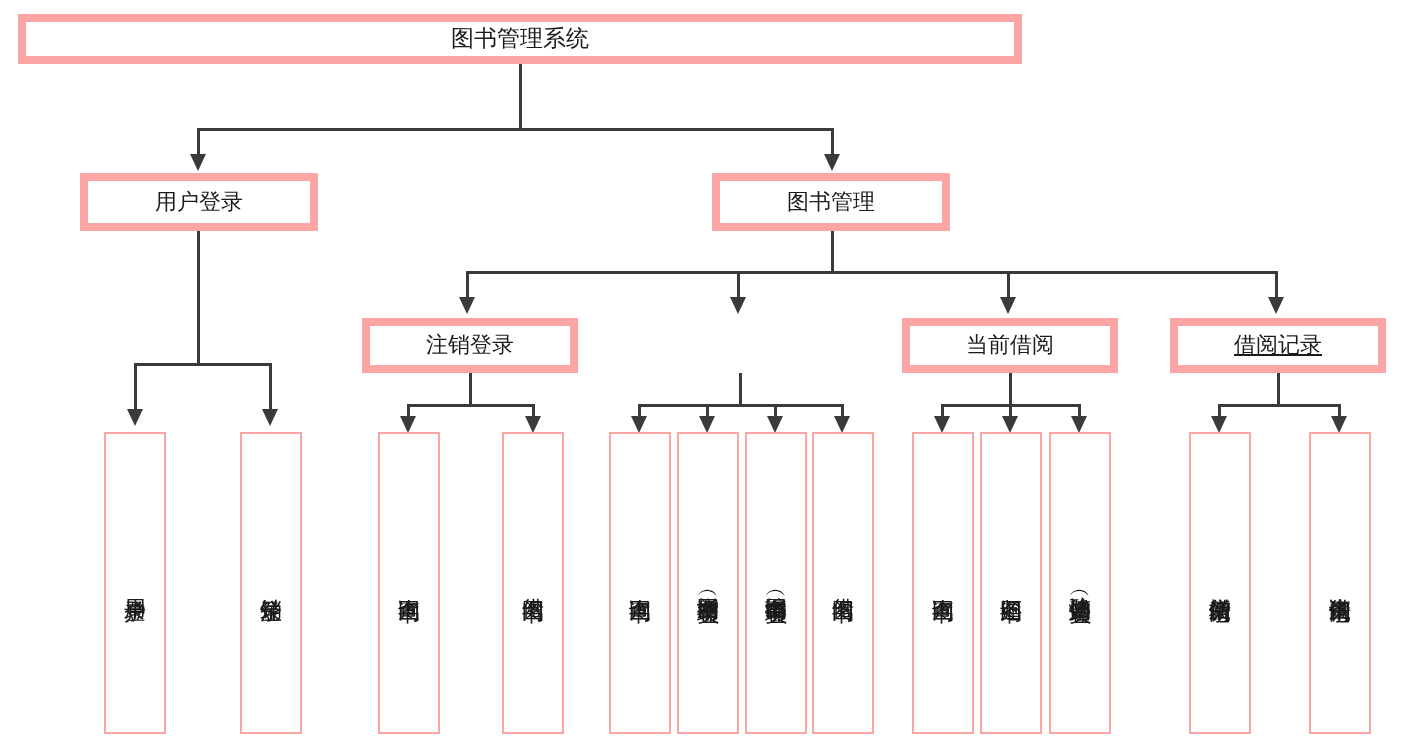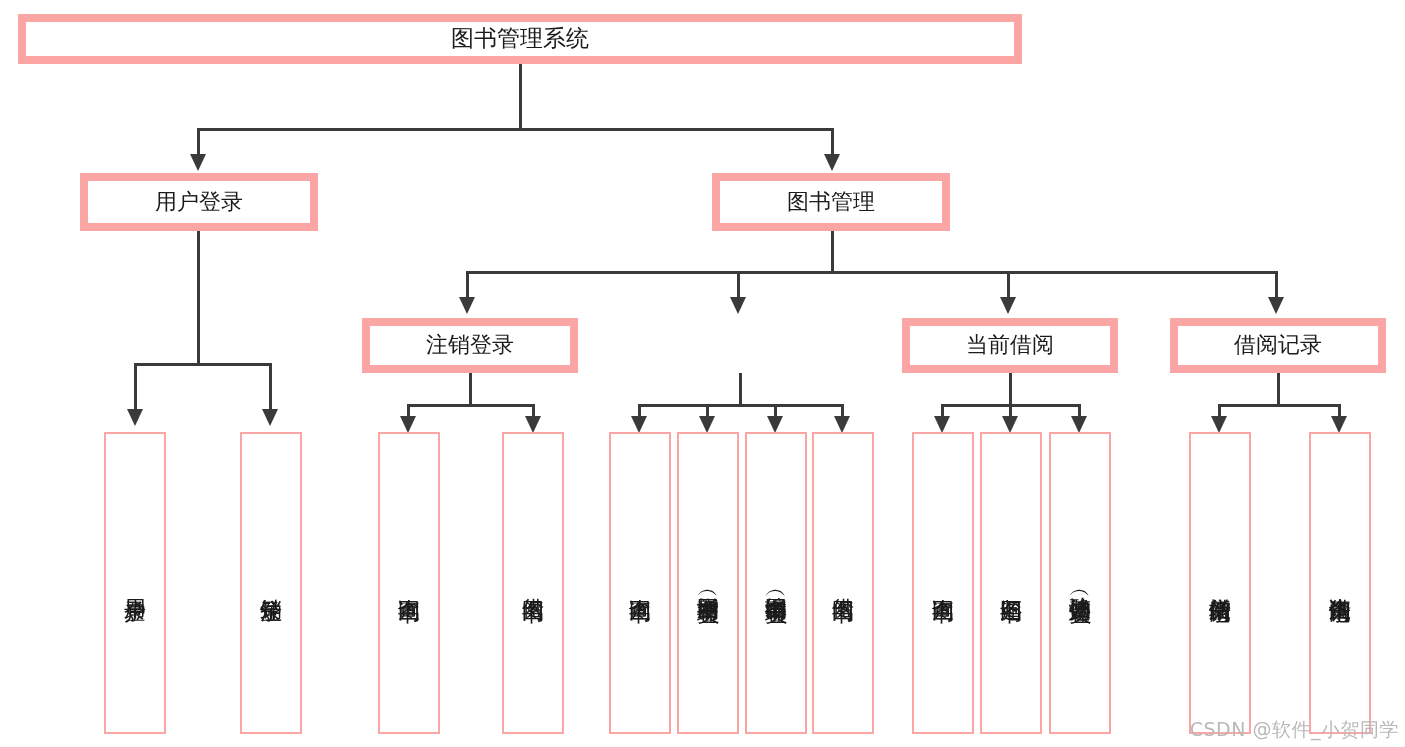--- a/index.html
+++ b/index.html
@@ -123,21 +123,21 @@
 
   <div class="vline" style="left:1275px; top:271px; width:3px; height:28px;"></div>
   <div class="arrow" style="left:1268px; top:297px;"></div>
 
   <div class="node level2" style="left:362px; top:318px; width:216px; height:55px;">
     <span class="label">注销登录</span>
   </div>
   <div class="node level2" style="left:902px; top:318px; width:216px; height:55px;">
     <span class="label">当前借阅</span>
   </div>
-  <div class="node level2" style="left:1170px; top:318px; width:216px; height:55px;">
+  <div class="node level2" style="left:1170px; top:318px; width:216px; height:55px;text-decoration:underline;">
     <span class="label">借阅记录</span>
   </div>
 
   <div class="vline" style="left:469px; top:373px; width:3px; height:34px;"></div>
   <div class="hline" style="left:407px; top:404px; width:128px; height:3px;"></div>
   <div class="vline" style="left:407px; top:404px; width:3px; height:14px;"></div>
   <div class="arrow" style="left:400px; top:416px;"></div>
   <div class="vline" style="left:532px; top:404px; width:3px; height:14px;"></div>
   <div class="arrow" style="left:525px; top:416px;"></div>
 
@@ -205,15 +205,14 @@
     <span class="label">确认归还（管理员）</span>
   </div>
 
   <div class="node leaf" style="left:1189px; top:432px; width:62px; height:302px;">
     <span class="label">新增借阅记录</span>
   </div>
   <div class="node leaf" style="left:1309px; top:432px; width:62px; height:302px;">
     <span class="label">查询借阅记录</span>
   </div>
 
-  <div id="watermark">CSDN @软件_小贺同学</div>
 
 </div>
 
 </body></html>

